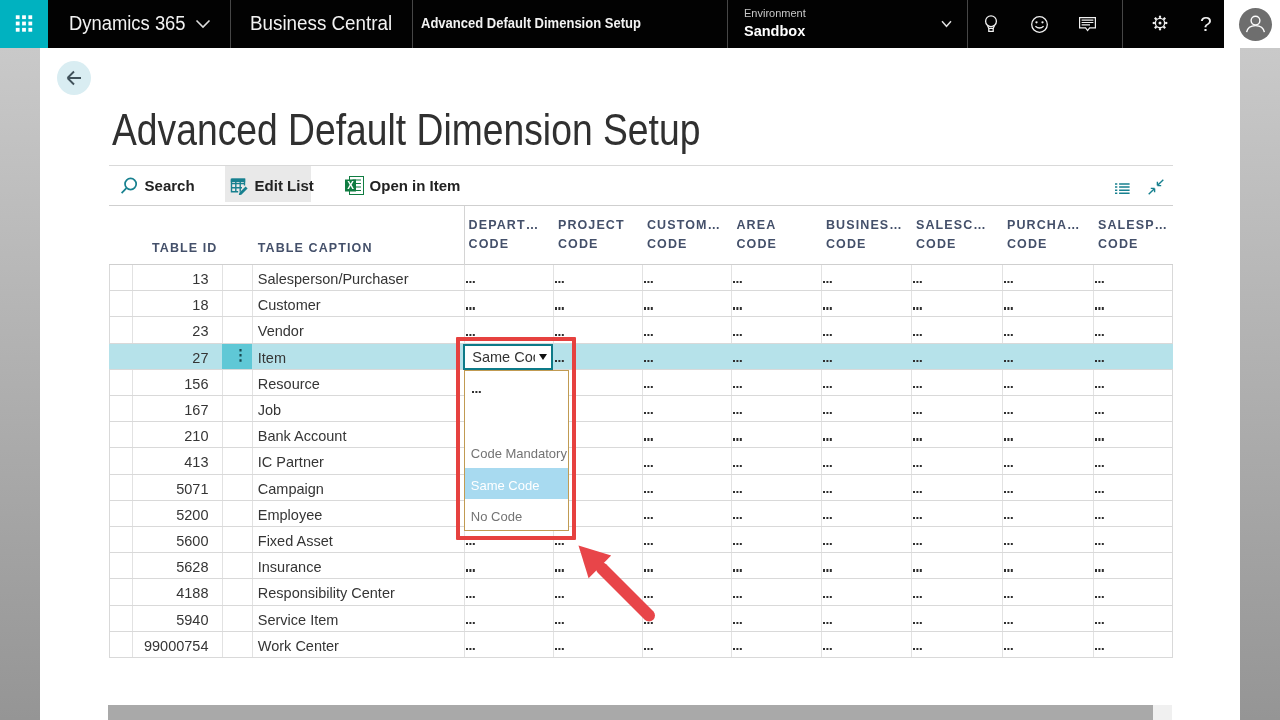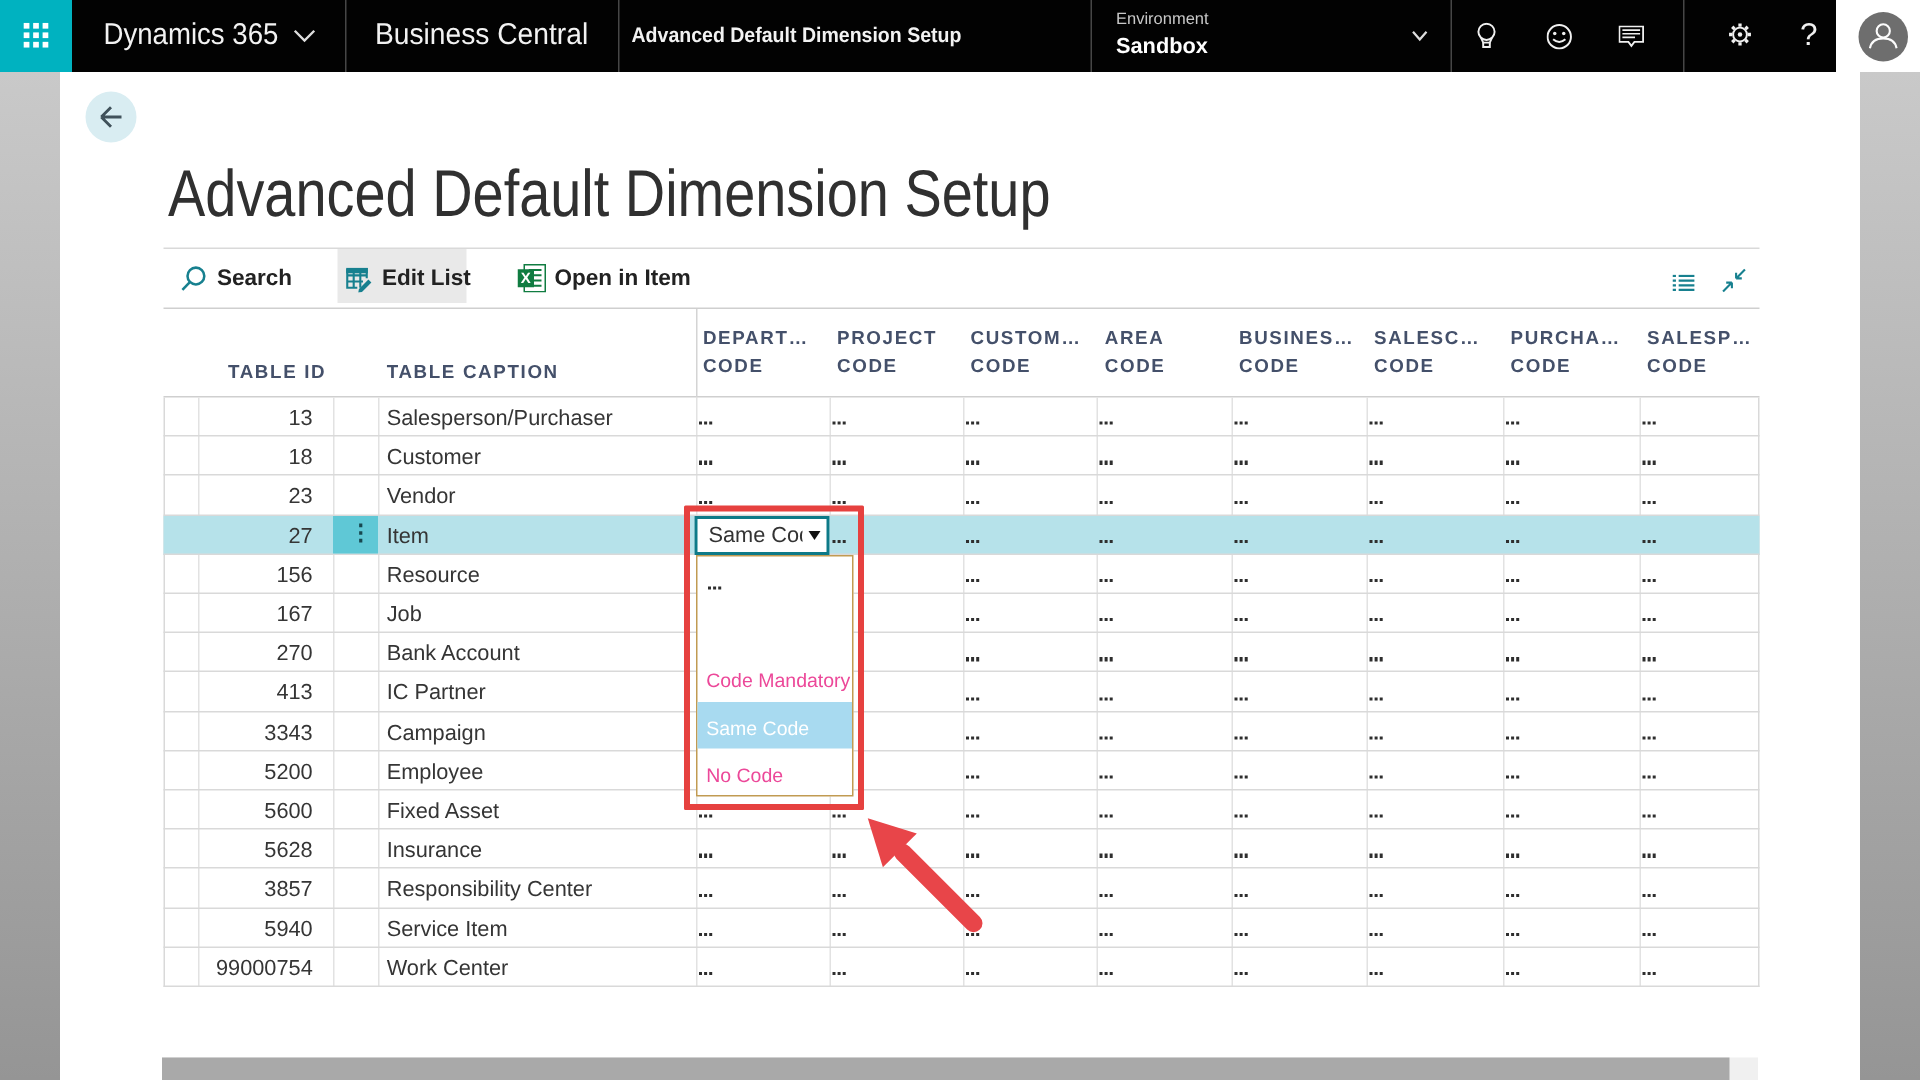--- a/index.html
+++ b/index.html
@@ -60,21 +60,21 @@
 .menucell span { position:absolute; left:11px; top:2px; font-size:15px; color:#174850; font-weight:700; }
 
 
 #sel { position:absolute; left:463.3px; top:344.2px; width:89.5px; height:26px; background:#fff;
   border:2px solid #0d7a88; z-index:30; }
 #sel .stxt { position:absolute; left:7px; top:2.5px; font-size:14.5px; color:#333; white-space:nowrap; overflow:hidden; width:63px; }
 #sel .tri { position:absolute; right:3.5px; top:8px; width:0; height:0;
   border-left:4.5px solid transparent; border-right:4.5px solid transparent; border-top:6.5px solid #111; }
 #panel { position:absolute; left:463.8px; top:370.3px; width:105.2px; height:160.9px; background:#fff;
   border:1px solid #c19b52; z-index:29; }
-.opt { position:absolute; left:0; width:103px; height:31.8px; font-size:13px; color:#ec4899; white-space:nowrap; }
+.opt { position:absolute; left:0; width:103px; height:31.8px; font-size:13px; color:#737373; white-space:nowrap; }
 .opt span { position:absolute; left:6px; top:10px; }
 .ddots { position:absolute; width:2px; height:2.2px; background:#2e2e2e; box-shadow:3.4px 0 #2e2e2e, 6.8px 0 #2e2e2e; }
 .opt.sel { background:#a8daf0; color:#fff; }
 
 
 #redrect { position:absolute; left:455.8px; top:337.2px; width:119.9px; height:202.6px;
   border:4px solid #e6413f; z-index:40; border-radius:1px; }
 
 
 #sbar { position:absolute; left:108px; top:705.4px; width:1064px; height:14.6px; background:#f0f0f0; }
@@ -309,21 +309,21 @@
           <div class="dots" style="left:357.0px;"></div>
           <div class="dots" style="left:446.4px;"></div>
           <div class="dots" style="left:535.4px;"></div>
           <div class="dots" style="left:624.9px;"></div>
           <div class="dots" style="left:714.4px;"></div>
           <div class="dots" style="left:804.4px;"></div>
           <div class="dots" style="left:895.4px;"></div>
           <div class="dots" style="left:986.4px;"></div>
         </div>
 <div class="row" style="top:157.20px;height:26.20px;">
-          <div class="num" style="left:23.4px;width:76.5px;">270</div>
+          <div class="num" style="left:23.4px;width:76.5px;">210</div>
           <div class="cap" style="left:149.2px;">Bank Account</div>
           <div class="dots" style="left:357.0px;"></div>
           <div class="dots" style="left:446.4px;"></div>
           <div class="dots" style="left:535.4px;"></div>
           <div class="dots" style="left:624.9px;"></div>
           <div class="dots" style="left:714.4px;"></div>
           <div class="dots" style="left:804.4px;"></div>
           <div class="dots" style="left:895.4px;"></div>
           <div class="dots" style="left:986.4px;"></div>
         </div>
@@ -333,21 +333,21 @@
           <div class="dots" style="left:357.0px;"></div>
           <div class="dots" style="left:446.4px;"></div>
           <div class="dots" style="left:535.4px;"></div>
           <div class="dots" style="left:624.9px;"></div>
           <div class="dots" style="left:714.4px;"></div>
           <div class="dots" style="left:804.4px;"></div>
           <div class="dots" style="left:895.4px;"></div>
           <div class="dots" style="left:986.4px;"></div>
         </div>
 <div class="row" style="top:209.60px;height:26.20px;">
-          <div class="num" style="left:23.4px;width:76.5px;">3343</div>
+          <div class="num" style="left:23.4px;width:76.5px;">5071</div>
           <div class="cap" style="left:149.2px;">Campaign</div>
           <div class="dots" style="left:357.0px;"></div>
           <div class="dots" style="left:446.4px;"></div>
           <div class="dots" style="left:535.4px;"></div>
           <div class="dots" style="left:624.9px;"></div>
           <div class="dots" style="left:714.4px;"></div>
           <div class="dots" style="left:804.4px;"></div>
           <div class="dots" style="left:895.4px;"></div>
           <div class="dots" style="left:986.4px;"></div>
         </div>
@@ -381,21 +381,21 @@
           <div class="dots" style="left:357.0px;"></div>
           <div class="dots" style="left:446.4px;"></div>
           <div class="dots" style="left:535.4px;"></div>
           <div class="dots" style="left:624.9px;"></div>
           <div class="dots" style="left:714.4px;"></div>
           <div class="dots" style="left:804.4px;"></div>
           <div class="dots" style="left:895.4px;"></div>
           <div class="dots" style="left:986.4px;"></div>
         </div>
 <div class="row" style="top:314.40px;height:26.20px;">
-          <div class="num" style="left:23.4px;width:76.5px;">3857</div>
+          <div class="num" style="left:23.4px;width:76.5px;">4188</div>
           <div class="cap" style="left:149.2px;">Responsibility Center</div>
           <div class="dots" style="left:357.0px;"></div>
           <div class="dots" style="left:446.4px;"></div>
           <div class="dots" style="left:535.4px;"></div>
           <div class="dots" style="left:624.9px;"></div>
           <div class="dots" style="left:714.4px;"></div>
           <div class="dots" style="left:804.4px;"></div>
           <div class="dots" style="left:895.4px;"></div>
           <div class="dots" style="left:986.4px;"></div>
         </div>

